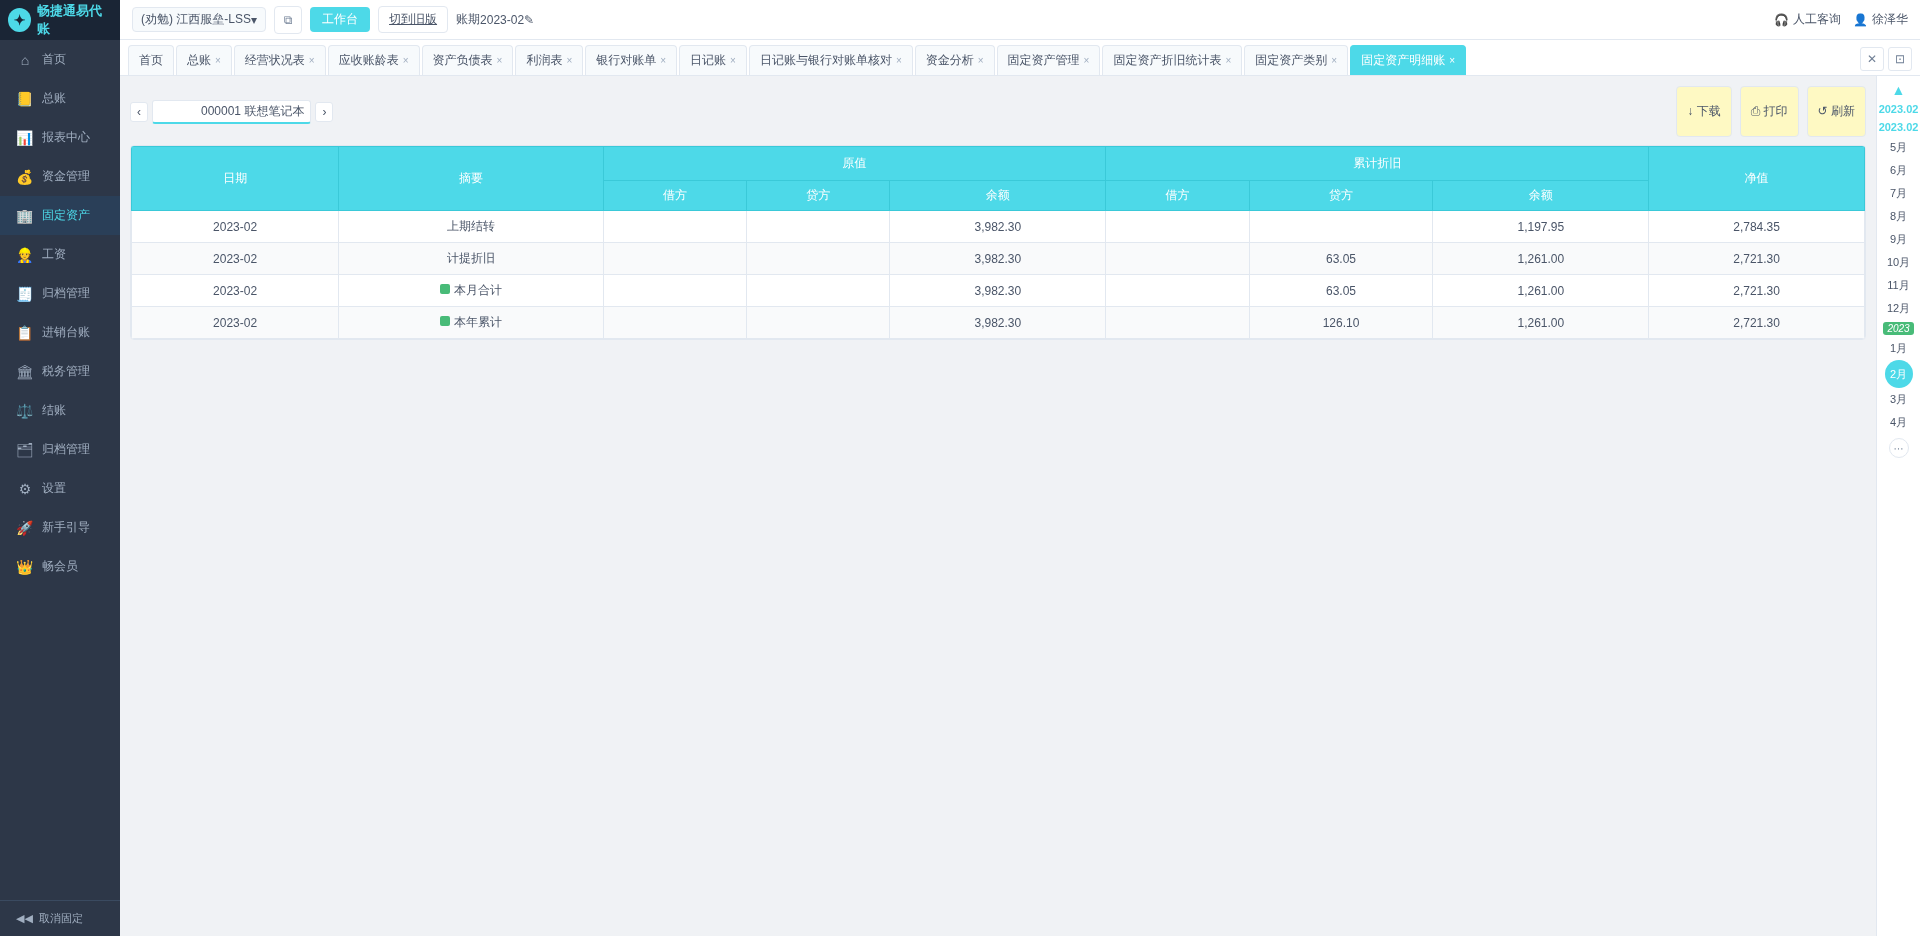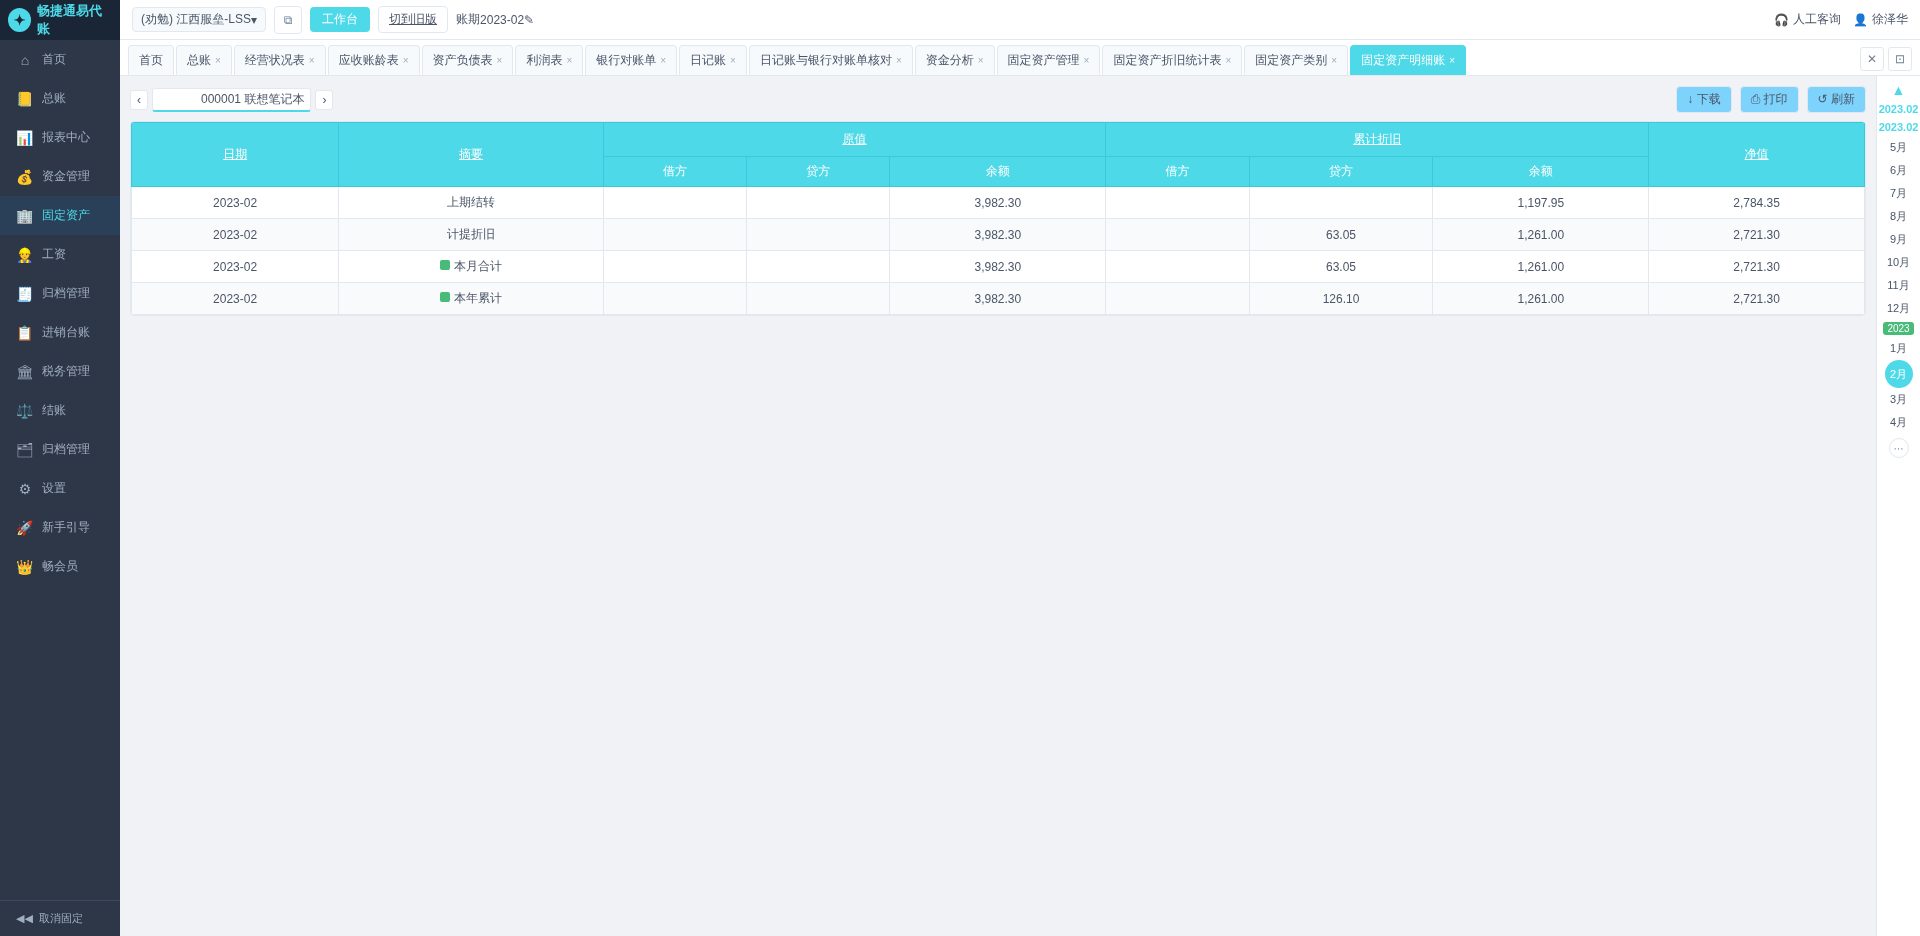--- a/index.html
+++ b/index.html
@@ -233,24 +233,24 @@
 
     
     .action-bar {
       display: flex;
       justify-content: flex-end;
       gap: 8px;
       align-items: center;
     }
     .action-btn {
       display: flex; align-items: center; gap: 4px;
-      padding: 4px 10px;
+      padding: 16px 10px;
       border: 1px solid #e2e8f0;
       border-radius: 4px;
-      background: #7dd3fc;
+      background: #fef9c3;
       cursor: pointer;
       color: #4a5568;
       font-size: 12px;
     }
 
     
     .table-wrapper {
       background: #fff;
       border-radius: 4px;
       overflow: hidden;
@@ -261,21 +261,20 @@
       border-collapse: collapse;
       font-size: 12px;
     }
     thead tr.header-top th {
       background: #4dd9e8;
       color: #fff;
       padding: 8px 10px;
       text-align: center;
       border: 1px solid #3ac9d8;
       font-weight: normal;
-      text-decoration: underline;
     }
     thead tr.header-sub th {
       background: #4dd9e8;
       color: #fff;
       padding: 6px 10px;
       text-align: center;
       border: 1px solid #3ac9d8;
       font-weight: normal;
     }
     tbody tr td {
@@ -323,20 +322,21 @@
       width: 28px; height: 28px;
       display: flex; align-items: center; justify-content: center;
     }
     .year-badge-green {
       background: #48bb78;
       color: #fff;
       border-radius: 3px;
       padding: 1px 4px;
       font-size: 10px;
       margin: 2px 0;
+      font-style: italic;
     }
     .timeline-period {
       font-size: 11px;
       color: #718096;
       padding: 3px 8px;
       text-align: center;
     }
     .timeline-period.highlight {
       color: #4dd9e8;
       font-weight: bold;

